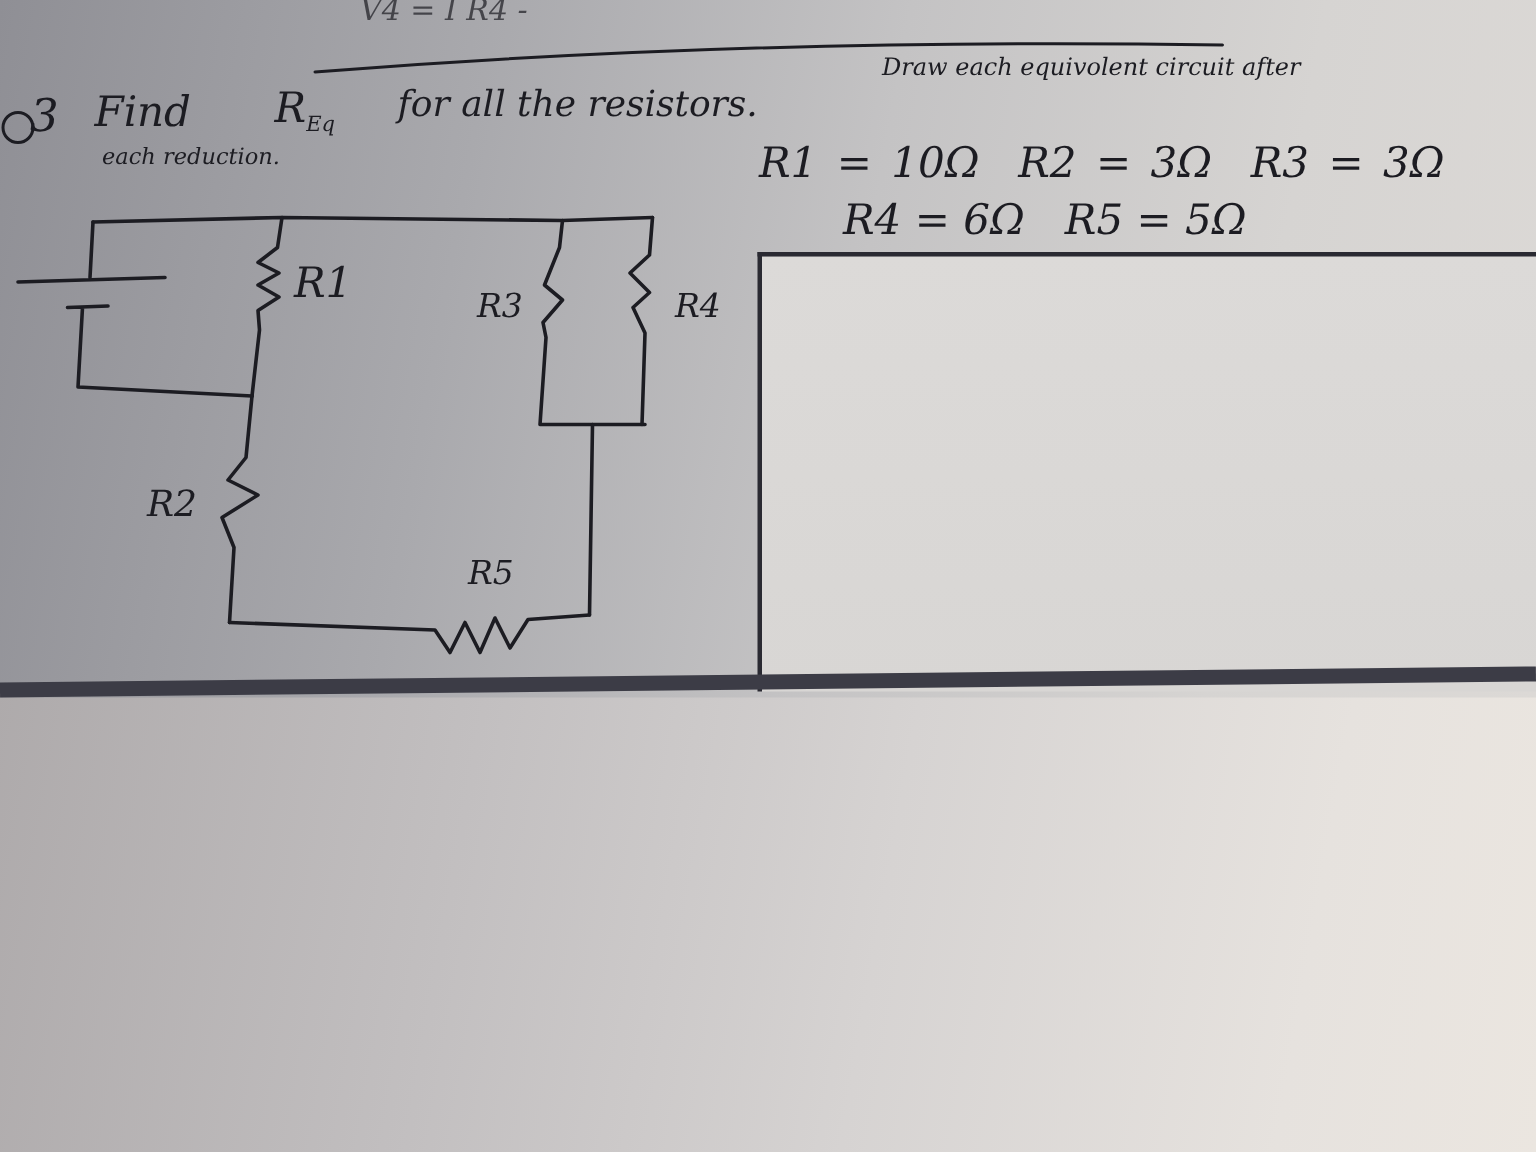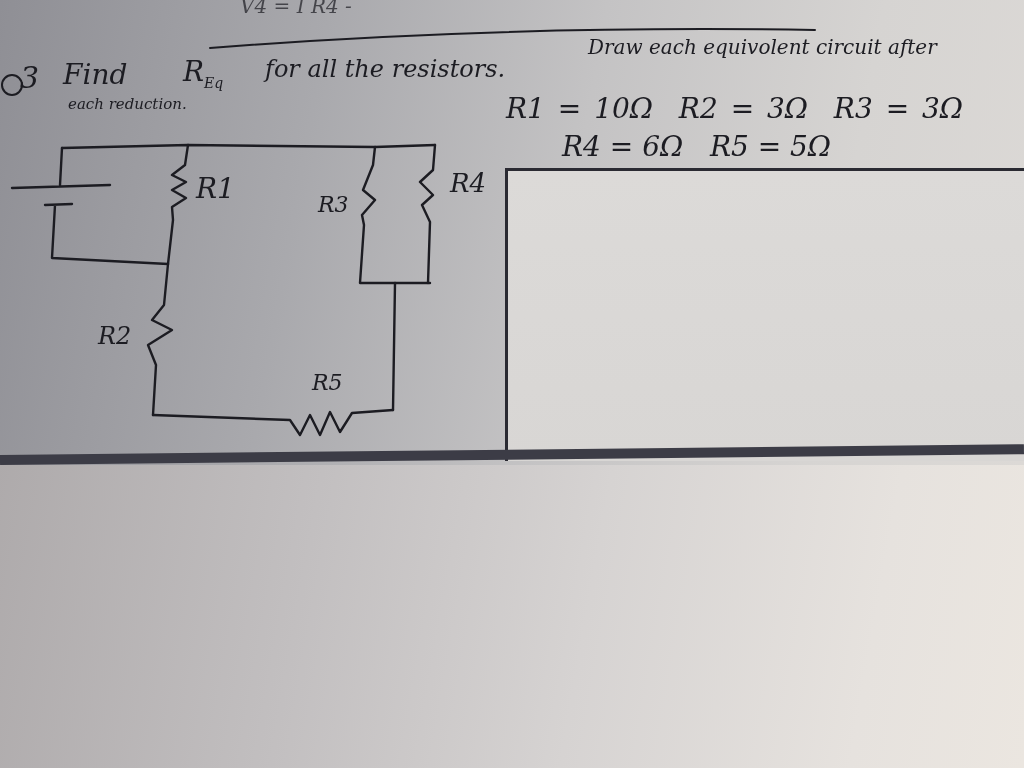--- a/index.html
+++ b/index.html
@@ -43,27 +43,27 @@
     <path d="M435 145 L433 170 L420 182 L433 195 L422 205 L430 222 L428 283"></path>
 
     <path d="M395 283 L393 410"></path>
   </g>
 </svg>
 
 <div class="ink" style="left:20px;top:60px;font-size:30px">3</div>
 <div class="ink" style="left:63px;top:58px;font-size:28px">Find</div>
 <div class="ink" style="left:183px;top:55px;font-size:28px"><span>R</span><sub style="font-size:14px">Eq</sub></div>
 <div class="ink" style="left:265px;top:55px;font-size:24px">for all the resistors.</div>
-<div class="ink" style="left:588px;top:35px;font-size:20px">Draw each equivolent circuit after</div>
+<div class="ink" style="left:588px;top:35px;font-size:16px">Draw each equivolent circuit after</div>
 <div class="ink" style="left:68px;top:95px;font-size:15px">each reduction.</div>
 
 <div class="ink" style="left:506px;top:92px;font-size:28px;word-spacing:4px">
   <span>R1 = 10Ω</span>&nbsp;&nbsp;<span>R2 = 3Ω</span>&nbsp;&nbsp;<span>R3 = 3Ω</span>
 </div>
 <div class="ink" style="left:562px;top:130px;font-size:28px">
   <span>R4 = 6Ω</span>&nbsp;&nbsp;&nbsp;<span>R5 = 5Ω</span>
 </div>
 
 <div class="ink" style="left:196px;top:172px;font-size:28px">R1</div>
 <div class="ink" style="left:98px;top:322px;font-size:24px">R2</div>
 <div class="ink" style="left:318px;top:192px;font-size:22px">R3</div>
-<div class="ink" style="left:450px;top:168px;font-size:26px">R4</div>
+<div class="ink" style="left:450px;top:192px;font-size:22px">R4</div>
 <div class="ink" style="left:312px;top:370px;font-size:22px">R5</div>
 
 </body></html>

